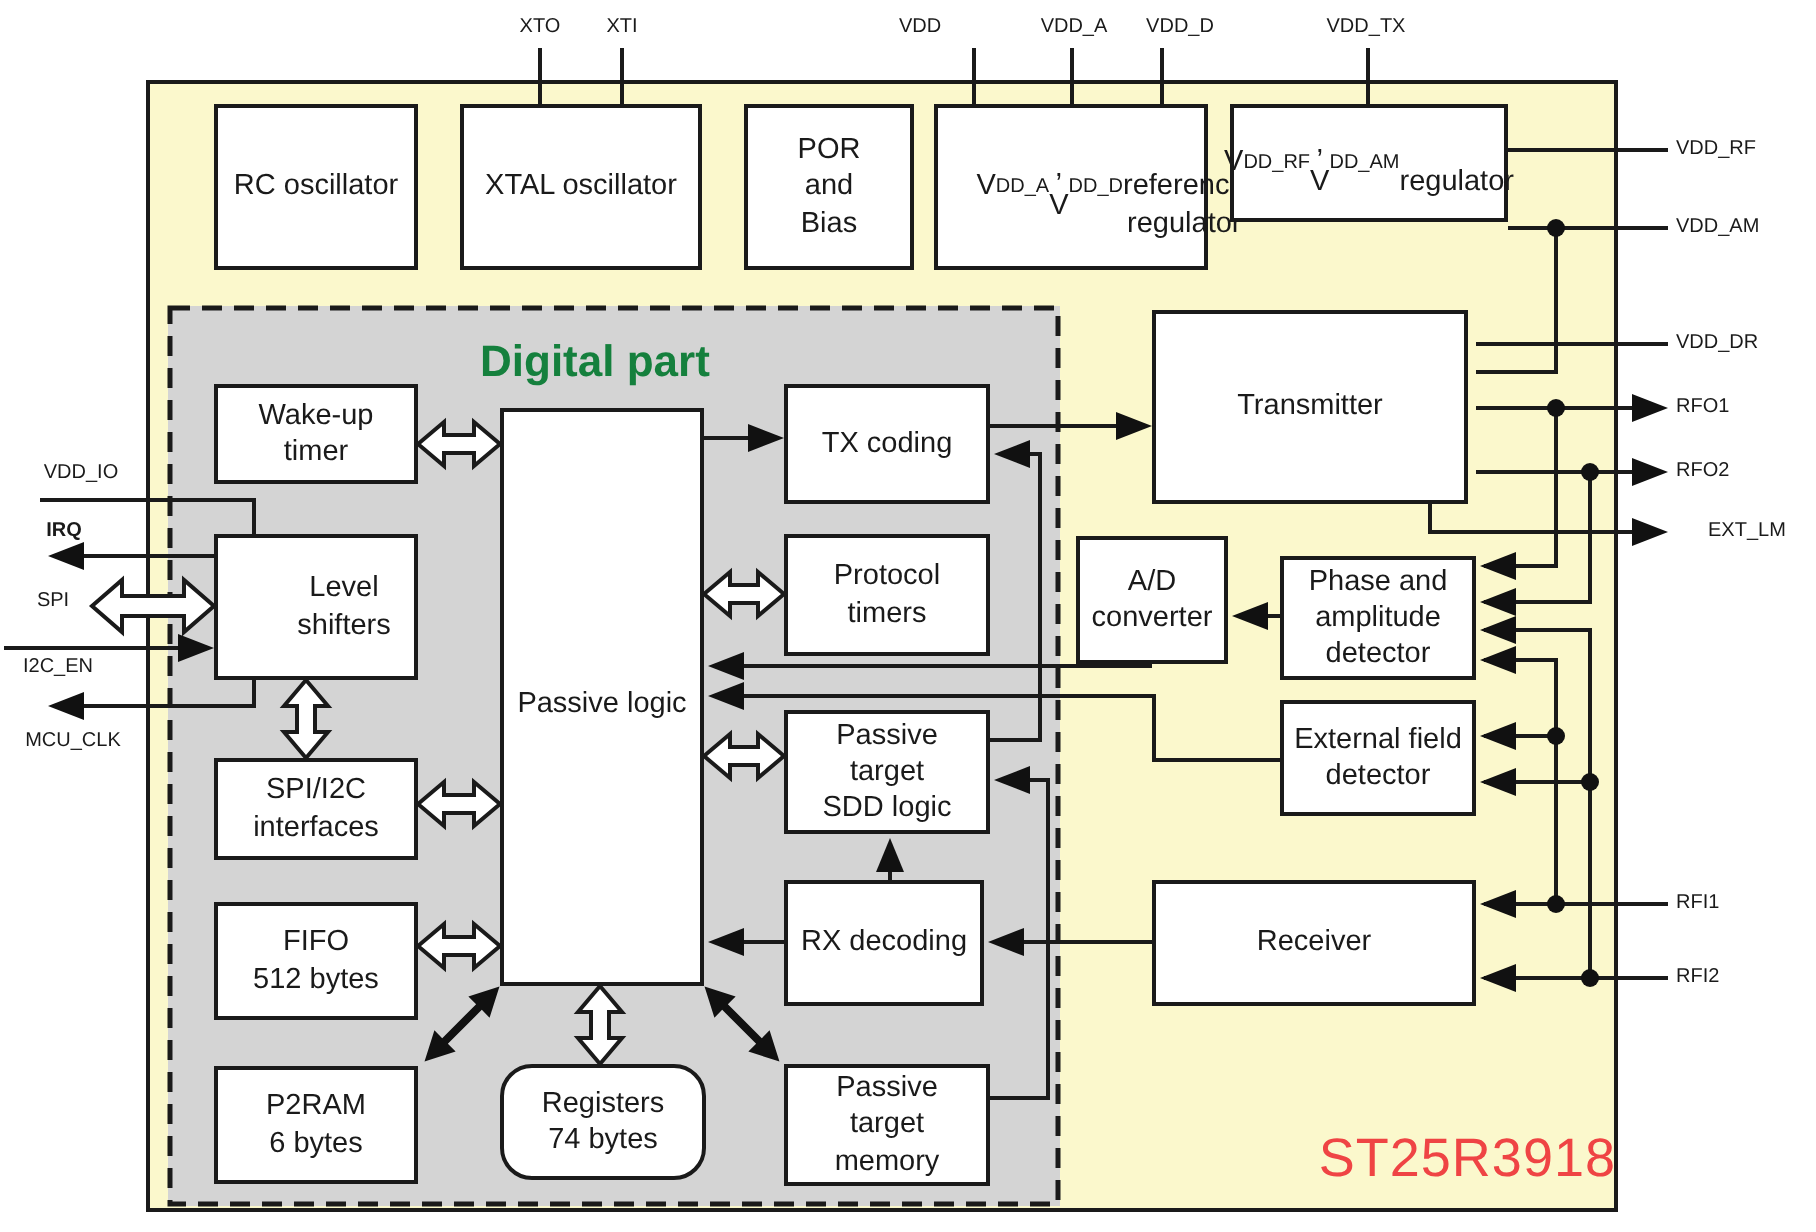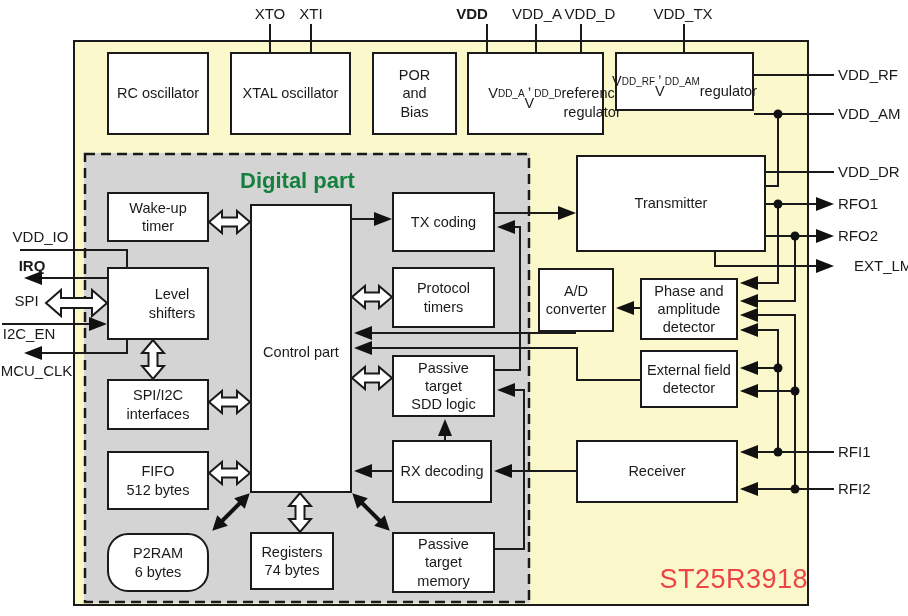--- a/index.html
+++ b/index.html
@@ -6,21 +6,21 @@
   #stage{position:relative;width:908px;height:616px;background:#fff;overflow:hidden;
          font-family:"Liberation Sans",sans-serif;color:#1a1a1a;}
   .chip{position:absolute;left:73px;top:40px;width:736px;height:566px;
         background:#fbf8cc;border:2px solid #1a1a1a;box-sizing:border-box;}
   .digital{position:absolute;left:84px;top:153px;width:446px;height:450px;
         background:#d4d4d4;box-sizing:border-box;}
   .blk{position:absolute;background:#fff;border:2px solid #1a1a1a;box-sizing:border-box;
        display:flex;align-items:center;justify-content:center;text-align:center;
        white-space:pre-line;font-size:14.5px;line-height:1.25;}
   .blk sub{font-size:10px;line-height:0;}
-  .lbl{position:absolute;font-size:15px;height:18px;line-height:18px;}
+  .lbl{position:absolute;font-size:10px;height:18px;line-height:18px;}
   .lbl.c{text-align:center;}
   .lbl.r{text-align:center;}
   .title-digital{position:absolute;left:240px;top:168px;width:140px;
        font-size:22px;font-weight:600;color:#15803d;}
   .chipname{position:absolute;left:600px;top:564px;width:208px;text-align:right;
        font-size:27px;color:#ef4444;letter-spacing:0.5px;}
   svg.overlay{position:absolute;left:0;top:0;pointer-events:none;}
   svg .ln{stroke:#1a1a1a;stroke-width:2;fill:none;}
   svg .arr{fill:#111;stroke:none;}
   svg .open{fill:#fff;stroke:#1a1a1a;stroke-width:2;stroke-linejoin:miter;}
@@ -167,51 +167,51 @@
   <div class="blk" style="left:615px;top:52px;width:139px;height:59px;">V<sub>DD_RF</sub>, V<sub>DD_AM</sub><br>regulator</div>
 
   <div class="title-digital">Digital part</div>
   <div class="blk" style="left:107px;top:192px;width:102px;height:50px;">Wake-up
 timer</div>
   <div class="blk" style="left:107px;top:267px;width:102px;height:73px;padding-left:28px;">Level shifters</div>
   <div class="blk" style="left:107px;top:379px;width:102px;height:51px;">SPI/I2C
 interfaces</div>
   <div class="blk" style="left:107px;top:451px;width:102px;height:59px;">FIFO
 512 bytes</div>
-  <div class="blk" style="left:107px;top:533px;width:102px;height:59px;border-radius:21px;">P2RAM
+  <div class="blk" style="left:107px;top:533px;width:102px;height:59px;">P2RAM
 6 bytes</div>
-  <div class="blk" style="left:250px;top:204px;width:102px;height:289px;align-items:flex-end;padding-bottom:130px;">Control part</div>
-  <div class="blk" style="left:250px;top:532px;width:84px;height:58px;">Registers
+  <div class="blk" style="left:250px;top:204px;width:102px;height:289px;align-items:flex-end;padding-bottom:130px;">Passive logic</div>
+  <div class="blk" style="left:250px;top:532px;width:103px;height:58px;border-radius:16px;">Registers
 74 bytes</div>
   <div class="blk" style="left:392px;top:192px;width:103px;height:60px;">TX coding</div>
   <div class="blk" style="left:392px;top:267px;width:103px;height:61px;">Protocol
 timers</div>
   <div class="blk" style="left:392px;top:355px;width:103px;height:62px;">Passive
 target
 SDD logic</div>
   <div class="blk" style="left:392px;top:440px;width:100px;height:63px;">RX decoding</div>
   <div class="blk" style="left:392px;top:532px;width:103px;height:61px;">Passive
 target
 memory</div>
 
-  <div class="blk" style="left:576px;top:155px;width:190px;height:97px;">Transmitter</div>
+  <div class="blk" style="left:576px;top:155px;width:158px;height:97px;">Transmitter</div>
   <div class="blk" style="left:538px;top:268px;width:76px;height:64px;">A/D
 converter</div>
   <div class="blk" style="left:640px;top:278px;width:98px;height:62px;">Phase and
 amplitude
 detector</div>
   <div class="blk" style="left:640px;top:350px;width:98px;height:58px;">External field
 detector</div>
   <div class="blk" style="left:576px;top:440px;width:162px;height:63px;">Receiver</div>
 
   <div class="chipname">ST25R3918</div>
 
   <div class="lbl c" style="left:230px;top:5px;width:80px;">XTO</div>
   <div class="lbl c" style="left:271px;top:5px;width:80px;">XTI</div>
-  <div class="lbl c" style="left:432px;top:5px;width:80px;font-weight:bold;">VDD</div>
+  <div class="lbl c" style="left:420px;top:5px;width:80px;">VDD</div>
   <div class="lbl c" style="left:497px;top:5px;width:80px;">VDD_A</div>
   <div class="lbl c" style="left:550px;top:5px;width:80px;">VDD_D</div>
   <div class="lbl c" style="left:643px;top:5px;width:80px;">VDD_TX</div>
 
   <div class="lbl r" style="left:8px;top:228px;width:65px;">VDD_IO</div>
   <div class="lbl r" style="left:8px;top:257px;width:48px;font-weight:bold;">IRQ</div>
   <div class="lbl r" style="left:8px;top:292px;width:37px;">SPI</div>
   <div class="lbl r" style="left:0px;top:325px;width:58px;">I2C_EN</div>
   <div class="lbl r" style="left:0px;top:362px;width:73px;">MCU_CLK</div>
 

